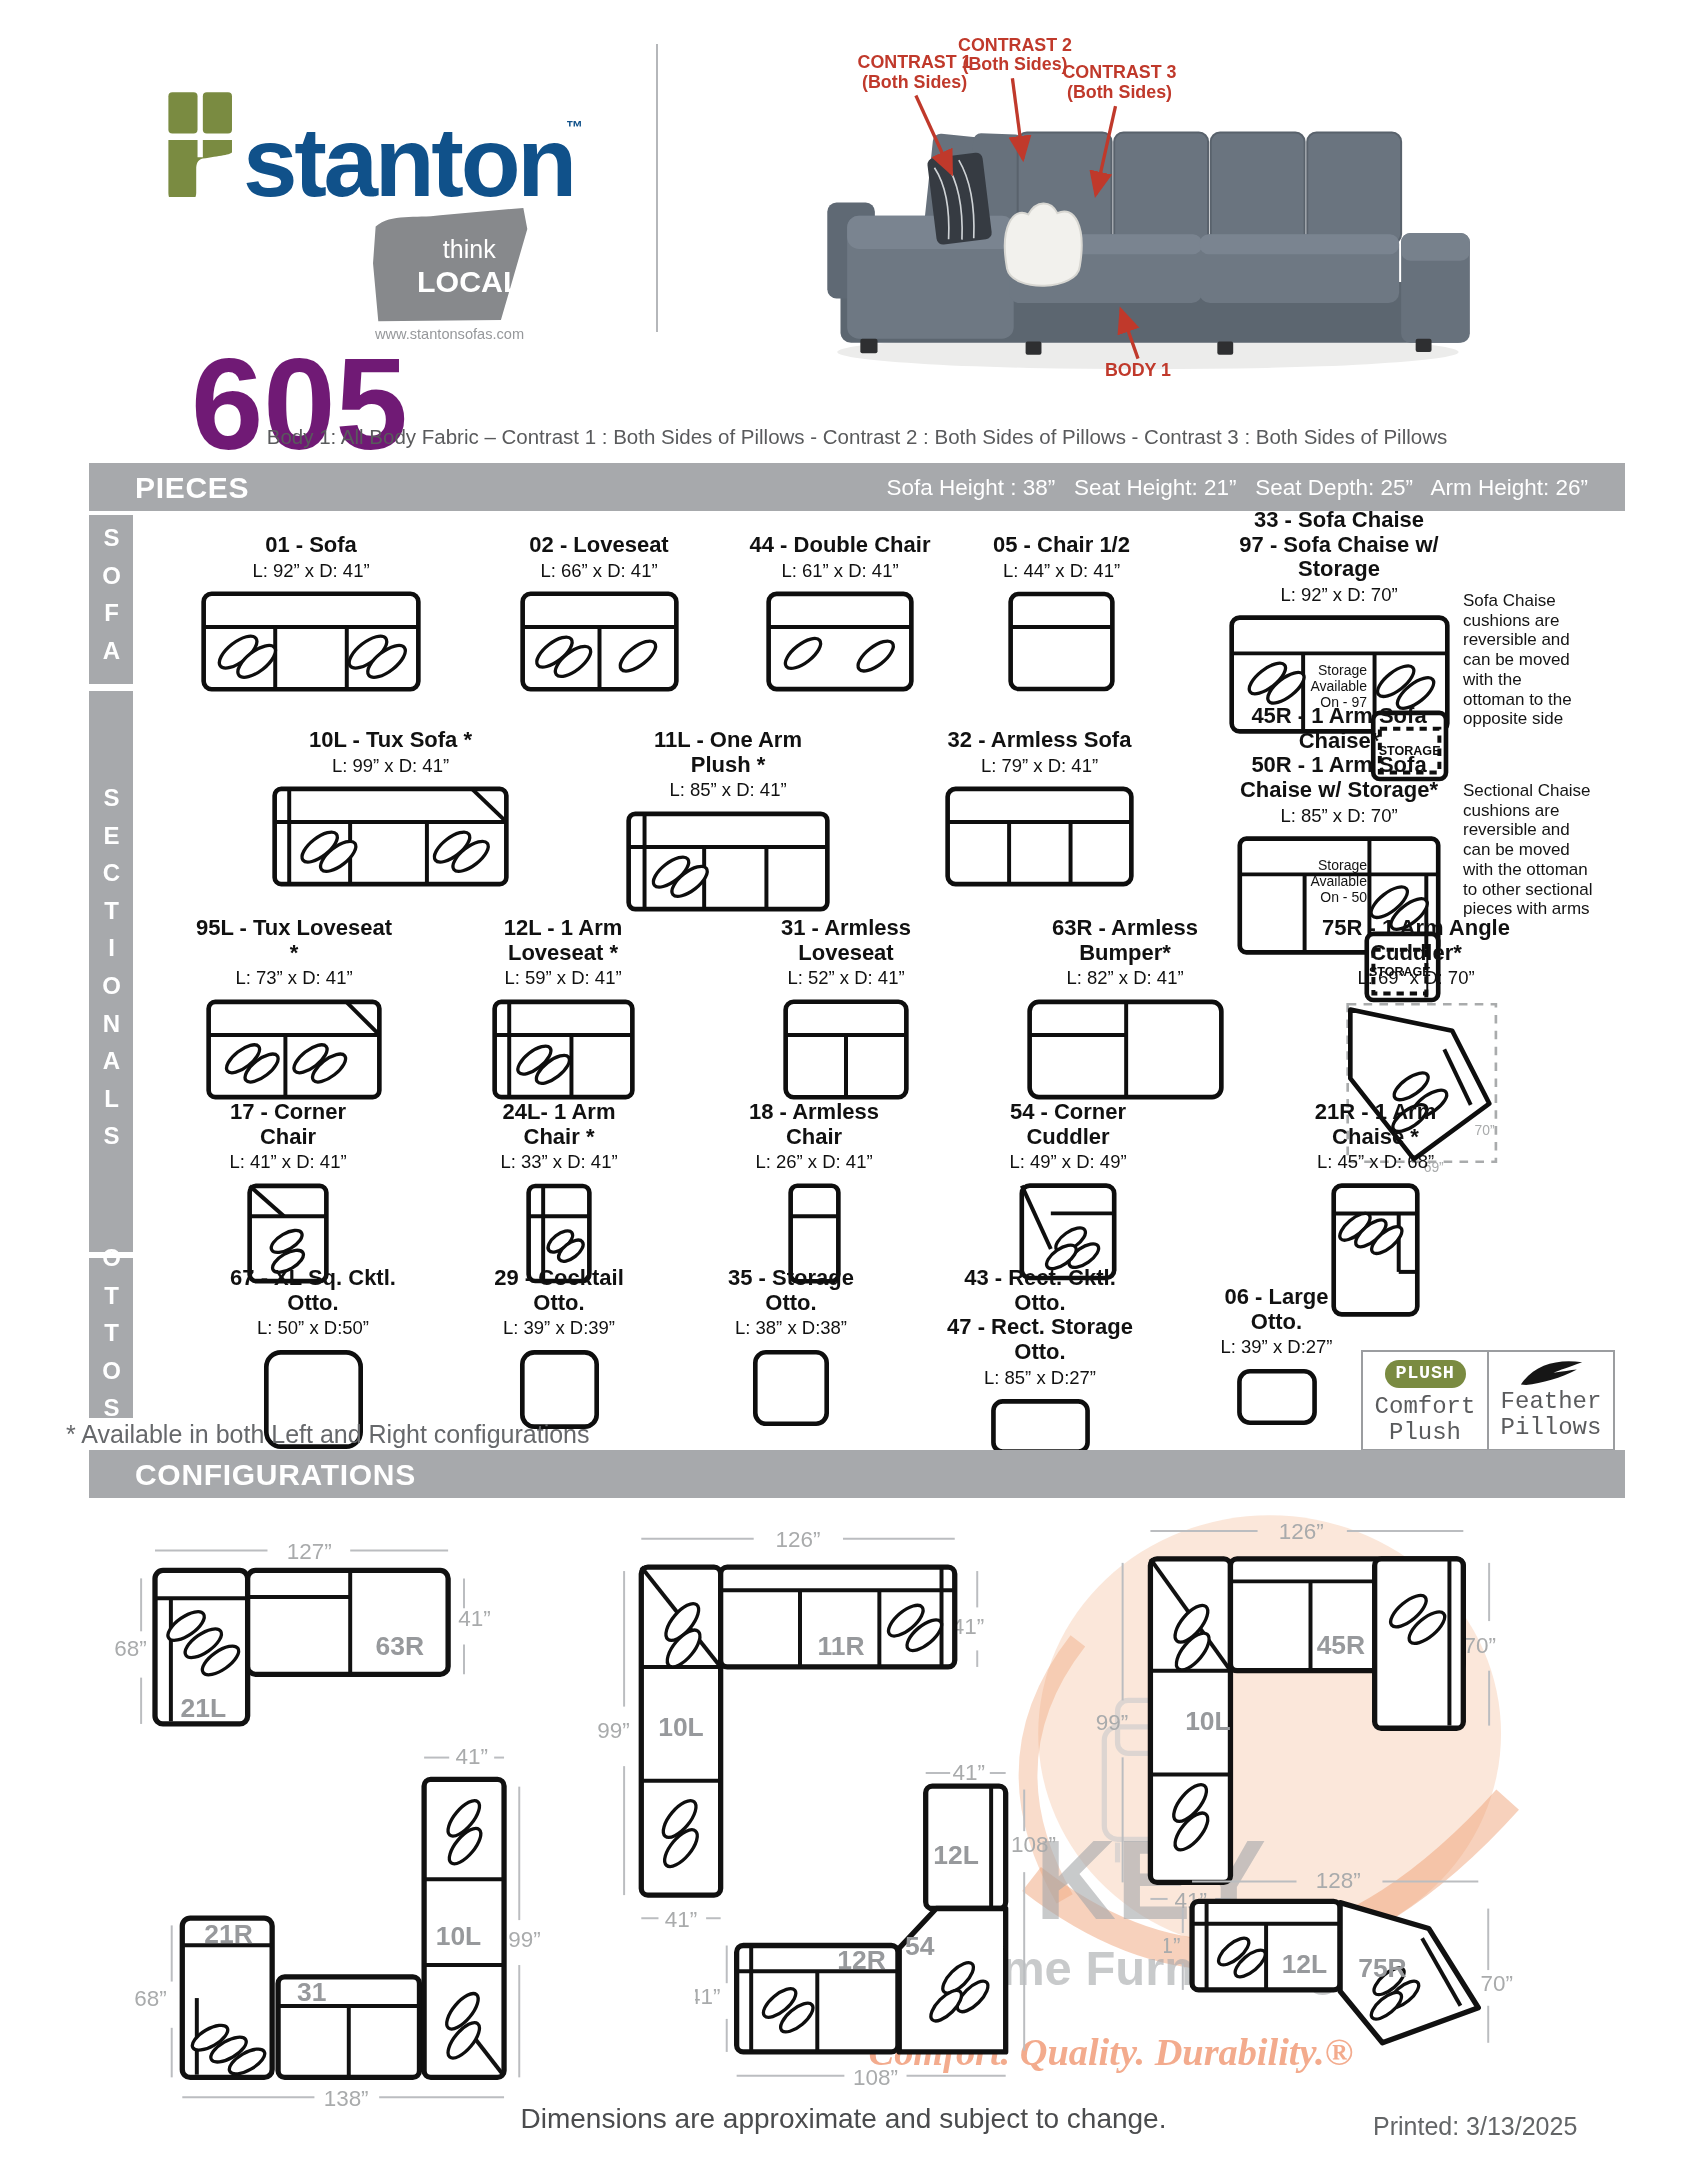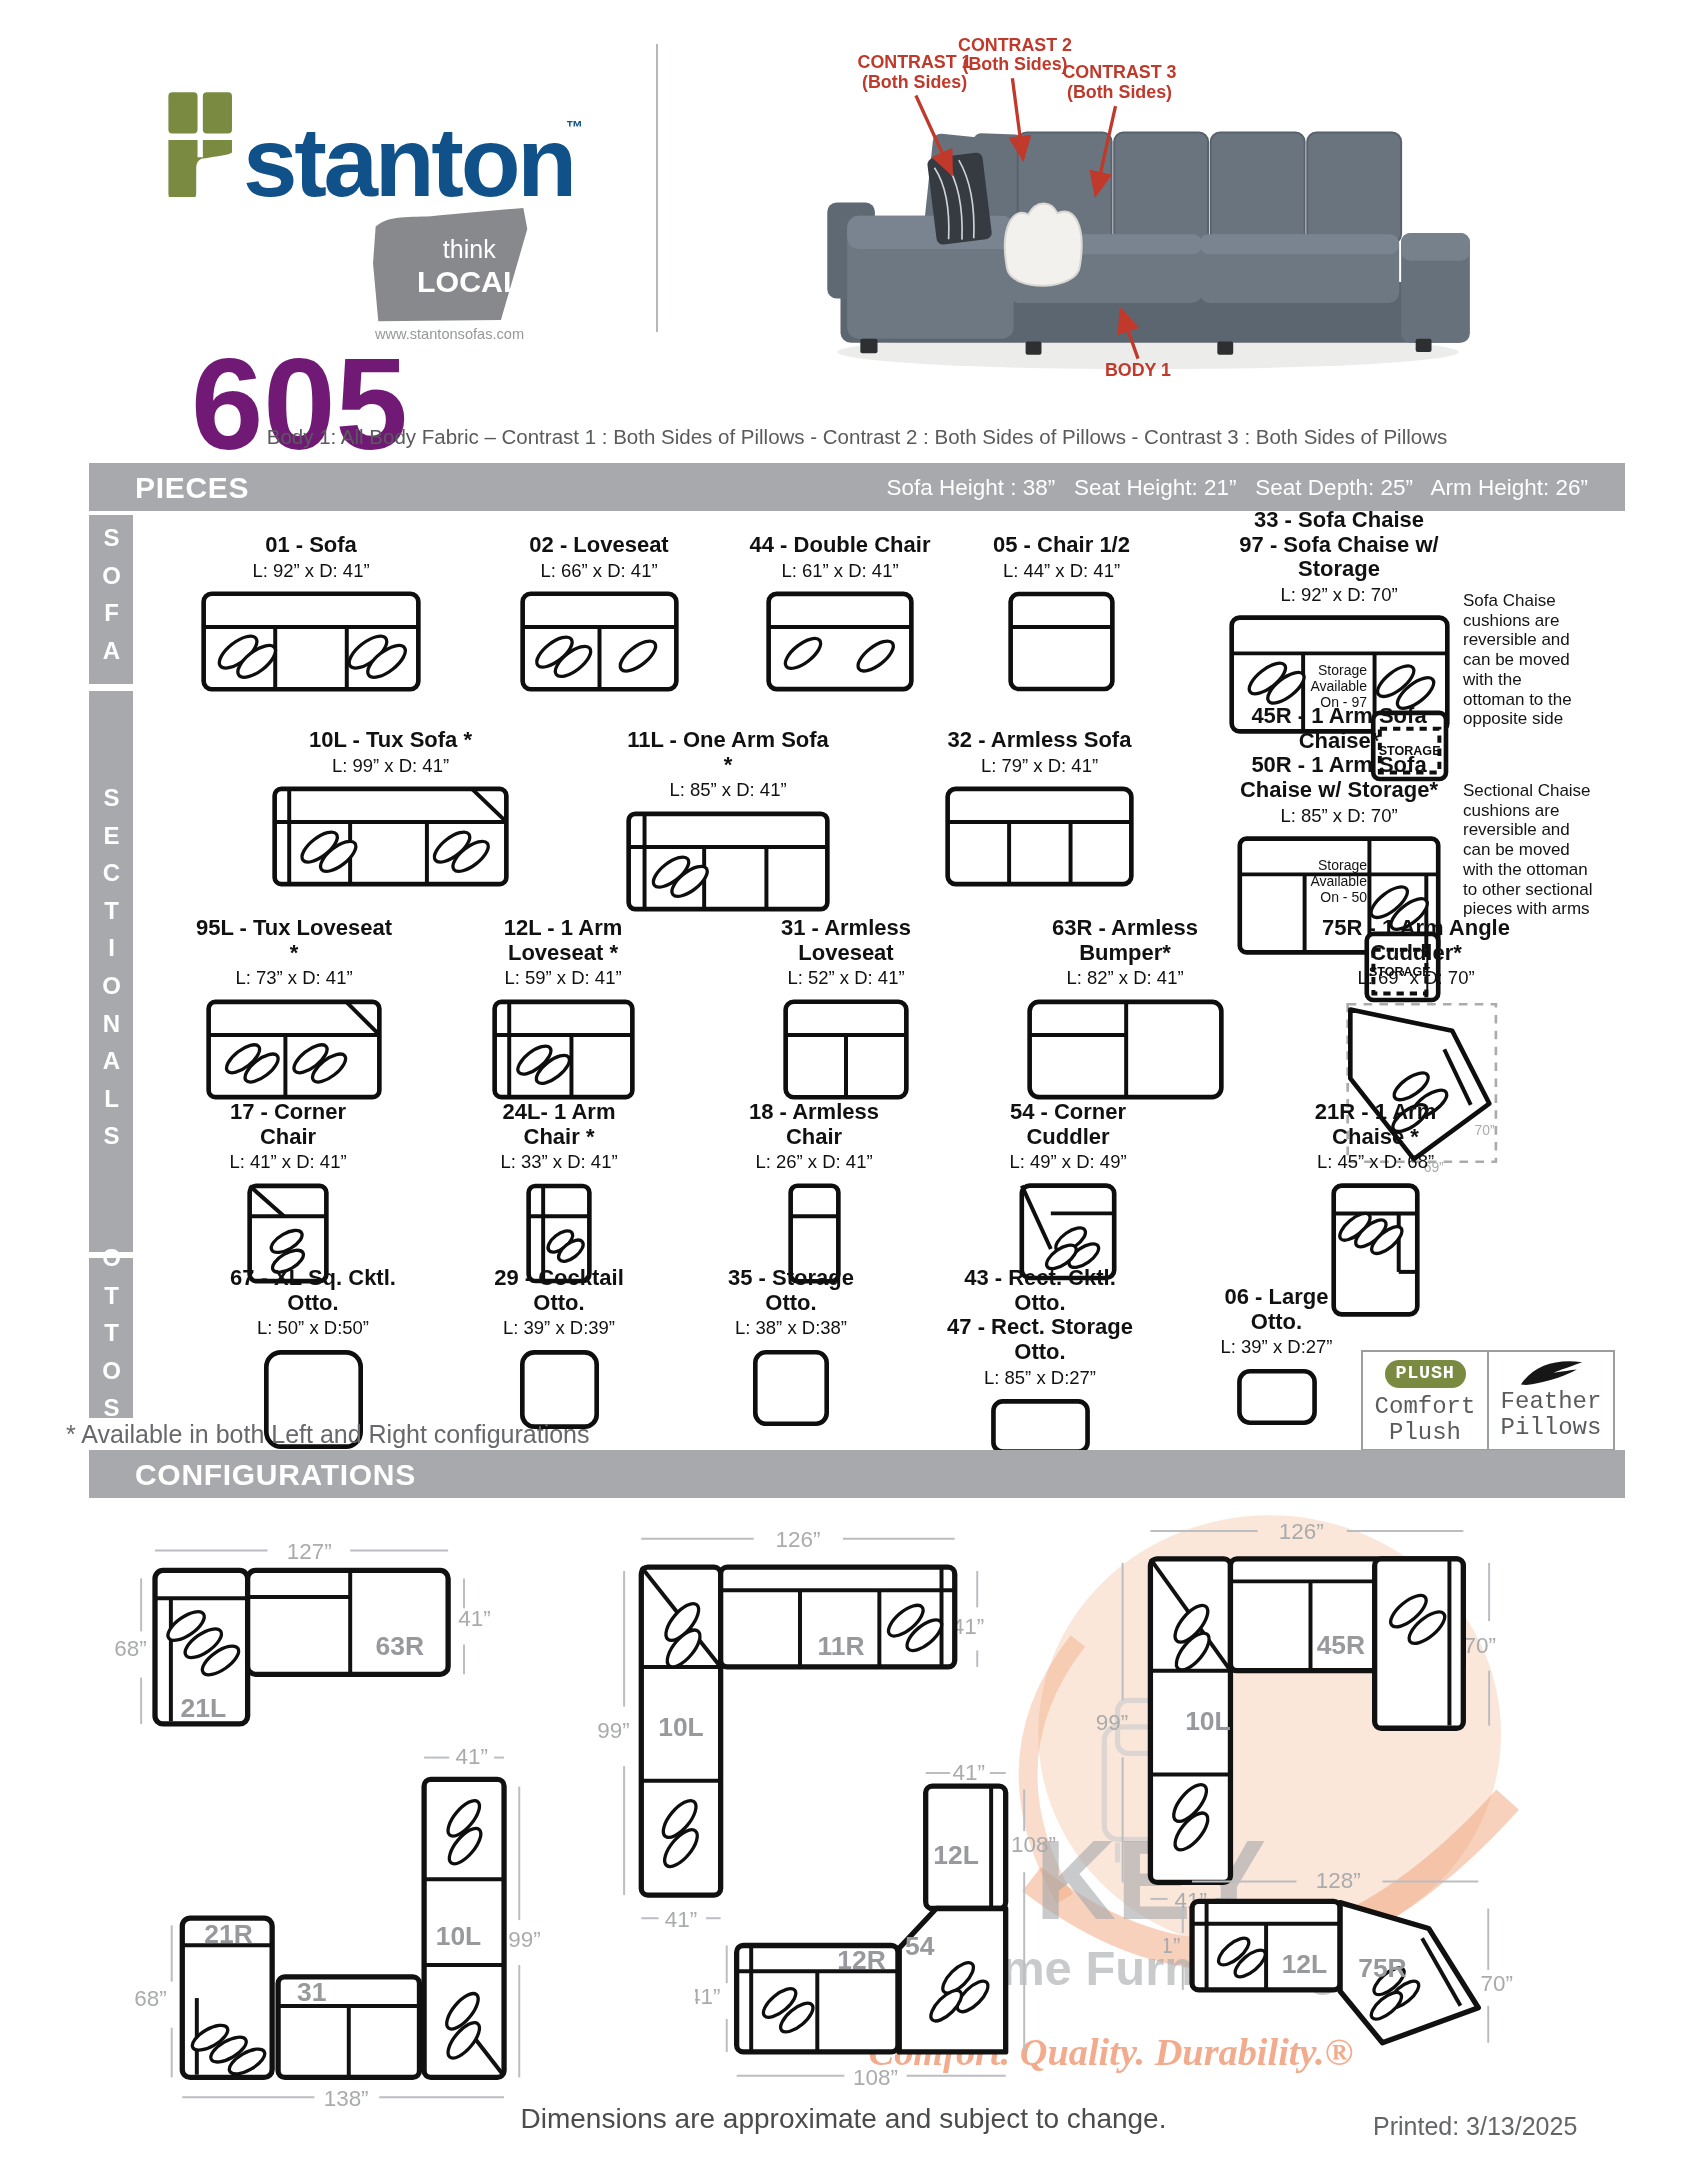--- a/index.html
+++ b/index.html
@@ -225,21 +225,21 @@
       <line class="i" x1="118" y1="54" x2="118" y2="146"></line>
         <line class="i" x1="234" y1="54" x2="234" y2="146"></line>
       <line class="i" x1="302" y1="4" x2="354" y2="54"></line>
       <ellipse class="pw" cx="72" cy="92" rx="32" ry="14" transform="rotate(-38 72 92)"></ellipse>
         <ellipse class="pw" cx="100" cy="106" rx="32" ry="14" transform="rotate(-38 100 106)"></ellipse>
       <ellipse class="pw" cx="272" cy="92" rx="32" ry="14" transform="rotate(-38 272 92)"></ellipse>
         <ellipse class="pw" cx="300" cy="106" rx="32" ry="14" transform="rotate(-38 300 106)"></ellipse>
     </svg>
   </div>
   <div class="piece" style="left:622px;top:728px;width:212px">
-    <div class="pt">11L - One Arm Sofa *</div>
+    <div class="pt">11L - One Arm Plush *</div>
     <div class="pd">L: 85” x D: 41”</div>
     <svg width="204" height="101" viewBox="0 0 308 152">
       <rect class="o" x="4" y="4" width="300" height="144" rx="10"></rect>
       <line class="i" x1="4" y1="54" x2="304" y2="54"></line>
         <line class="i" x1="28" y1="4" x2="28" y2="148"></line>
       <line class="i" x1="118" y1="54" x2="118" y2="146"></line>
         <line class="i" x1="212" y1="54" x2="212" y2="146"></line>
       <ellipse class="pw" cx="68" cy="92" rx="32" ry="14" transform="rotate(-38 68 92)"></ellipse>
         <ellipse class="pw" cx="96" cy="106" rx="32" ry="14" transform="rotate(-38 96 106)"></ellipse>
     </svg>

